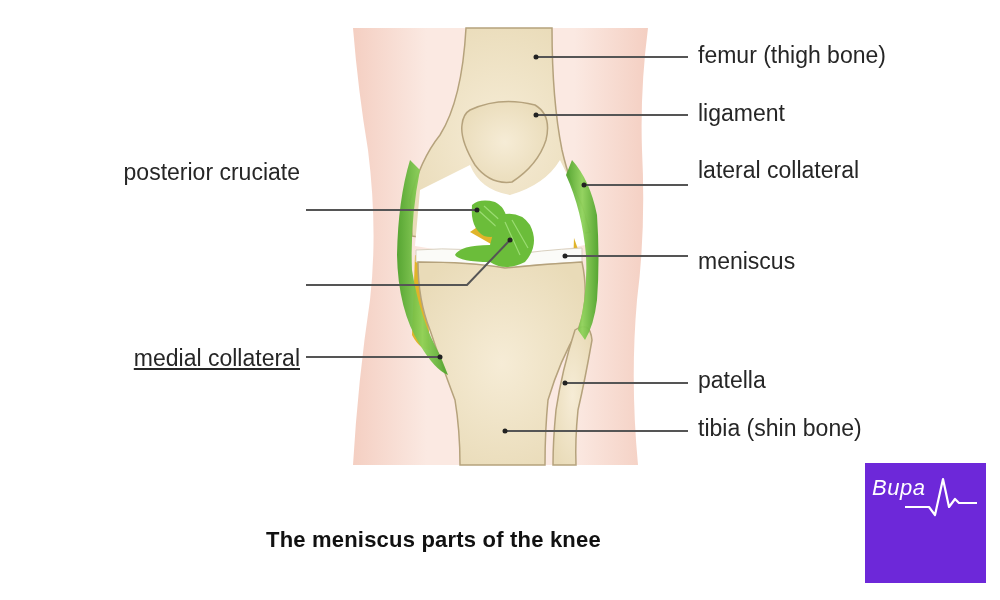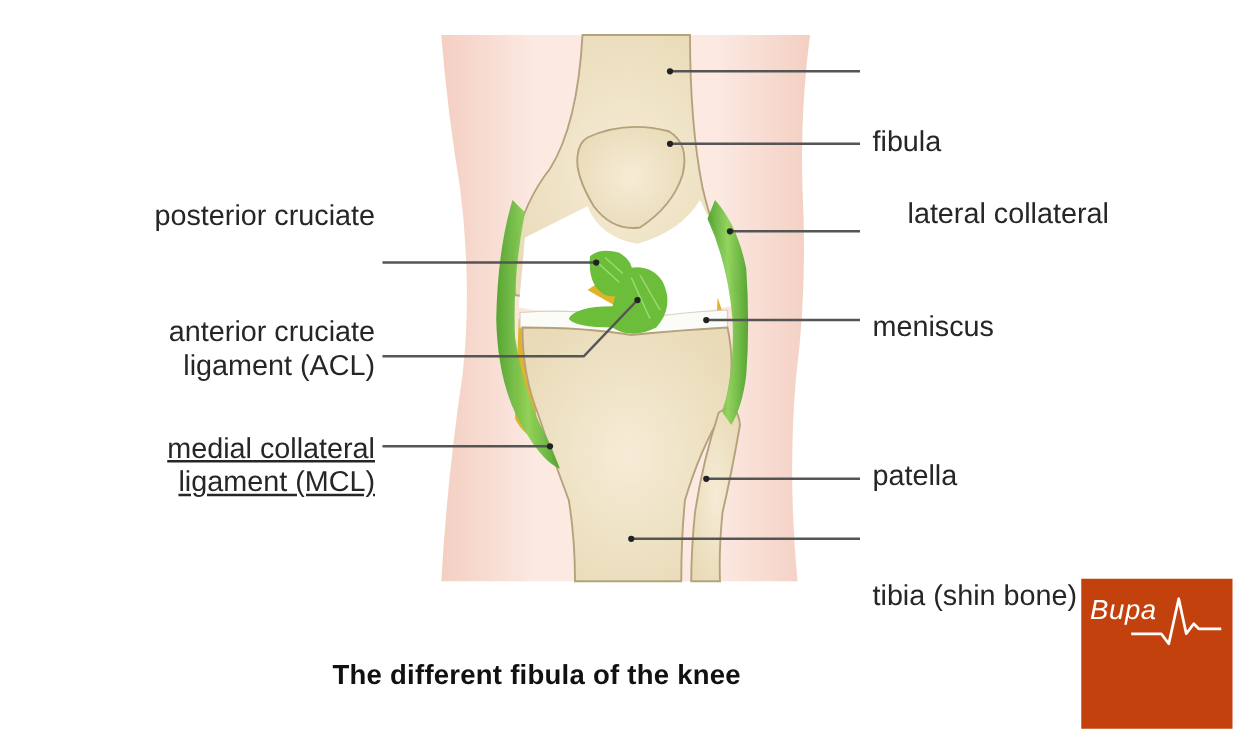--- a/index.html
+++ b/index.html
@@ -6,21 +6,21 @@
   body { width: 1000px; height: 600px; position: relative; overflow: hidden;
          font-family: "Liberation Sans", sans-serif; color: #222222; }
   .canvas { position: absolute; left: 0; top: 0; width: 1000px; height: 600px; }
   svg.art { position: absolute; left: 0; top: 0; }
   .label { position: absolute; font-size: 23px; line-height: 27px; color: #262626;
            font-family: "Liberation Sans", sans-serif; white-space: nowrap; }
   .label.left { text-align: right; }
   .label.right { text-align: left; }
   .caption { position: absolute; left: 266px; top: 527px; font-size: 22px; font-weight: bold;
              color: #111111; font-family: "Liberation Sans", sans-serif; letter-spacing: 0.2px; }
-  .logo { position: absolute; left: 865px; top: 463px; width: 121px; height: 120px; background: #c2410c; }
+  .logo { position: absolute; left: 865px; top: 463px; width: 121px; height: 120px; background: #6d28d9; }
   .logo-text { position: absolute; left: 7px; top: 12px; color: #ffffff; font-style: italic;
                font-size: 22px; font-family: "Liberation Sans", sans-serif; letter-spacing: 0.5px; }
   .logo svg { position: absolute; left: 0; top: 0; }
 </style>
 </head>
 <body>
 
 <div class="canvas">
 
   <svg class="art" width="1000" height="600" viewBox="0 0 1000 600">
@@ -95,46 +95,44 @@
       <circle cx="584" cy="185" r="2.5"></circle>
       <circle cx="565" cy="256" r="2.5"></circle>
       <circle cx="565" cy="383" r="2.5"></circle>
       <circle cx="505" cy="431" r="2.5"></circle>
     </g>
   </svg>
 
   <div class="label left" style="right:700px; top:159px;">
     <div>posterior cruciate</div>
   </div>
-  <div class="label left" style="right:700px; top:252px;">
-    <div>anterior cruciate</div>
-    <div>ligament (ACL)</div>
-  </div>
   <div class="label left" style="right:700px; top:345px;text-decoration:underline;">
     <div>medial collateral</div>
-    <div>ligament (MCL)</div>
   </div>
 
+  <div class="label right" style="left:698px; top:42px;">
+    <div>femur (thigh bone)</div>
+  </div>
   <div class="label right" style="left:698px; top:100px;">
-    <div>fibula</div>
+    <div>ligament</div>
   </div>
-  <div class="label right" style="left:726px; top:157px;">
+  <div class="label right" style="left:698px; top:157px;">
     <div>lateral collateral</div>
   </div>
   <div class="label right" style="left:698px; top:248px;">
     <div>meniscus</div>
   </div>
   <div class="label right" style="left:698px; top:367px;">
     <div>patella</div>
   </div>
-  <div class="label right" style="left:698px; top:415px;margin-top:48px;">
+  <div class="label right" style="left:698px; top:415px;">
     <div>tibia (shin bone)</div>
   </div>
 
-  <div class="caption">The different fibula of the knee</div>
+  <div class="caption">The meniscus parts of the knee</div>
 
   <div class="logo">
     <span class="logo-text">Bupa</span>
     <svg width="121" height="120" viewBox="0 0 121 120">
       <polyline points="40,44 64,44 70,52 78,16 84,44 90,36 94,40 112,40" fill="none" stroke="#ffffff" stroke-width="2.2" stroke-linejoin="round"></polyline>
     </svg>
   </div>
 
 </div>
 

